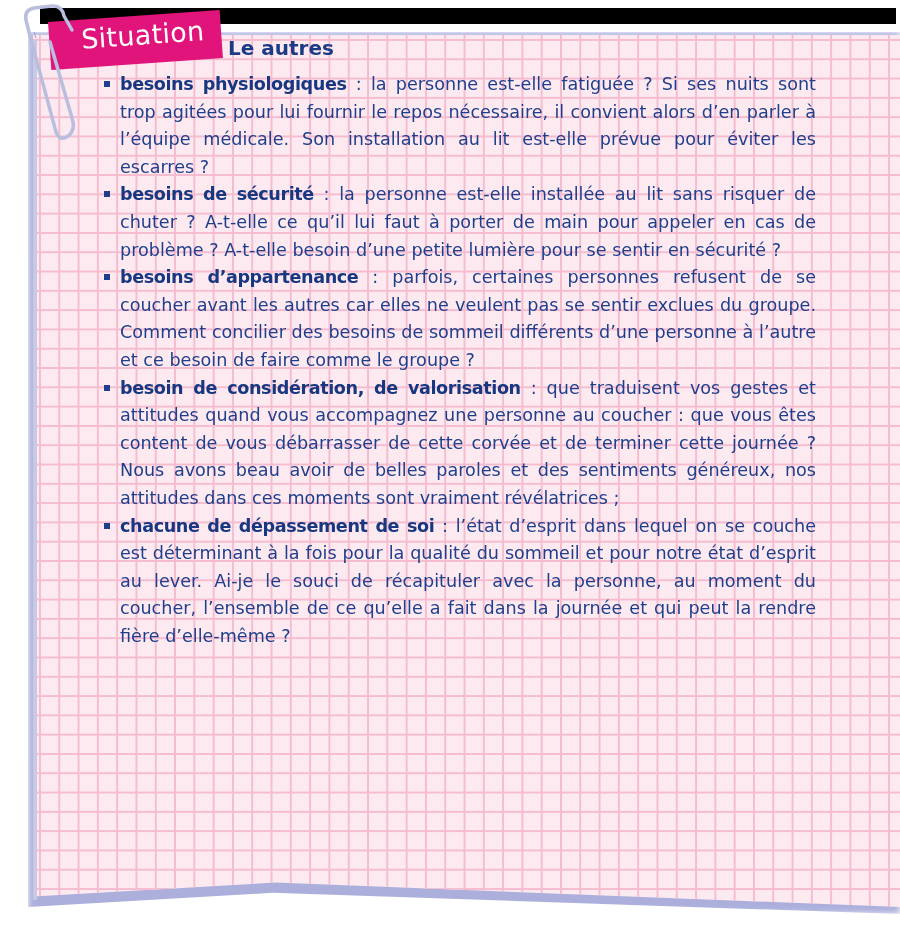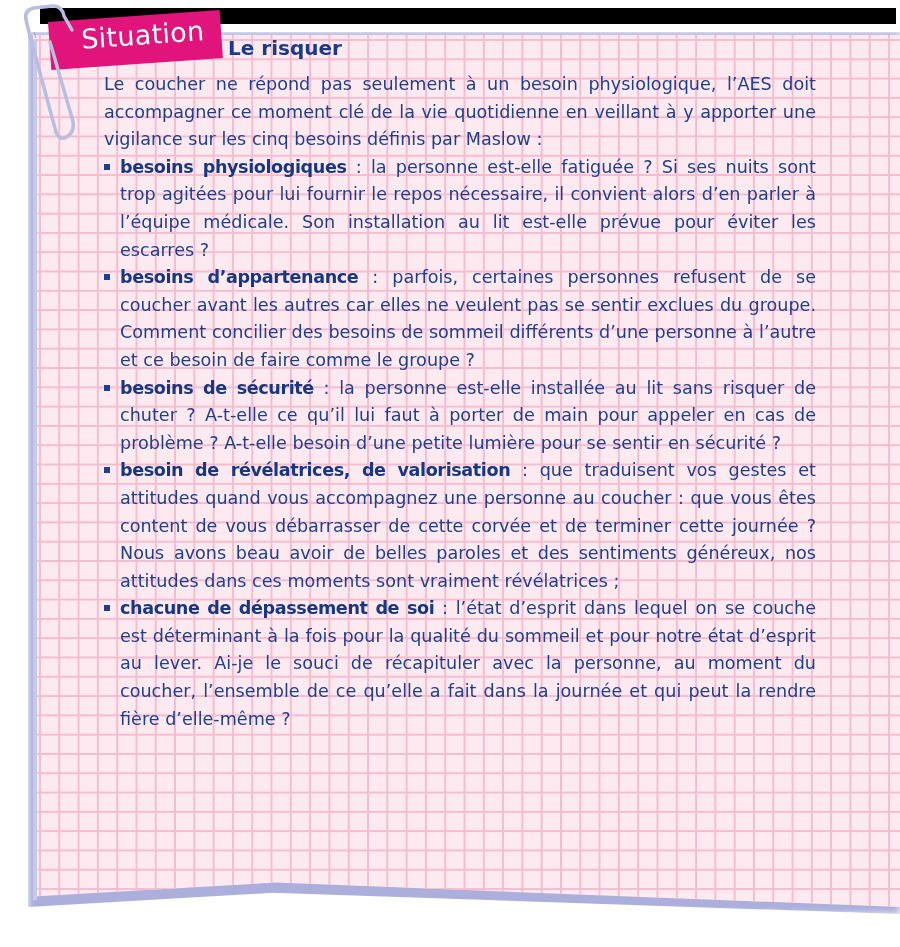--- a/index.html
+++ b/index.html
@@ -81,39 +81,38 @@
 
 <svg class="clip" viewBox="0 0 80 140">
   <path d="M18 34 L14 18 Q12 8 22 6 L40 4 Q50 3 52 14 L60 28" fill="none" stroke="#b9bedf" stroke-width="3.5" stroke-linecap="round"></path>
   <path d="M18 34 L44 130 Q48 140 56 134 Q64 128 60 116 L38 40" fill="none" stroke="#b9bedf" stroke-width="3.5" stroke-linecap="round"></path>
   <path d="M24 36 L22 30" fill="none" stroke="#9aa0cc" stroke-width="1"></path>
 </svg>
 
 <div class="label">
   <span>Situation</span>
 </div>
-<div class="title">Le risquer</div>
+<div class="title">Le autres</div>
 
 <div class="content">
-  <p>Le coucher ne répond pas seulement à un besoin physiologique, l’AES doit accompagner ce moment clé de la vie quotidienne en veillant à y apporter une vigilance sur les cinq besoins définis par Maslow :</p>
   <ul>
     <li>
       <span class="bullet"></span>
       <b>besoins physiologiques</b><span> : la personne est-elle fatiguée ? Si ses nuits sont trop agitées pour lui fournir le repos nécessaire, il convient alors d’en parler à l’équipe médicale. Son installation au lit est-elle prévue pour éviter les escarres ?</span>
     </li>
     <li>
       <span class="bullet"></span>
+      <b>besoins de sécurité</b><span> : la personne est-elle installée au lit sans risquer de chuter ? A-t-elle ce qu’il lui faut à porter de main pour appeler en cas de problème ? A-t-elle besoin d’une petite lumière pour se sentir en sécurité ?</span>
+    </li>
+    <li>
+      <span class="bullet"></span>
       <b>besoins d’appartenance</b><span> : parfois, certaines personnes refusent de se coucher avant les autres car elles ne veulent pas se sentir exclues du groupe. Comment concilier des besoins de sommeil différents d’une personne à l’autre et ce besoin de faire comme le groupe ?</span>
     </li>
     <li>
       <span class="bullet"></span>
-      <b>besoins de sécurité</b><span> : la personne est-elle installée au lit sans risquer de chuter ? A-t-elle ce qu’il lui faut à porter de main pour appeler en cas de problème ? A-t-elle besoin d’une petite lumière pour se sentir en sécurité ?</span>
-    </li>
-    <li>
-      <span class="bullet"></span>
-      <b>besoin de révélatrices, de valorisation</b><span> : que traduisent vos gestes et attitudes quand vous accompagnez une personne au coucher : que vous êtes content de vous débarrasser de cette corvée et de terminer cette journée ? Nous avons beau avoir de belles paroles et des sentiments généreux, nos attitudes dans ces moments sont vraiment révélatrices ;</span>
+      <b>besoin de considération, de valorisation</b><span> : que traduisent vos gestes et attitudes quand vous accompagnez une personne au coucher : que vous êtes content de vous débarrasser de cette corvée et de terminer cette journée ? Nous avons beau avoir de belles paroles et des sentiments généreux, nos attitudes dans ces moments sont vraiment révélatrices ;</span>
     </li>
     <li>
       <span class="bullet"></span>
       <b>chacune de dépassement de soi</b><span> : l’état d’esprit dans lequel on se couche est déterminant à la fois pour la qualité du sommeil et pour notre état d’esprit au lever. Ai-je le souci de récapituler avec la personne, au moment du coucher, l’ensemble de ce qu’elle a fait dans la journée et qui peut la rendre fière d’elle-même ?</span>
     </li>
   </ul>
 </div>
 
 </body></html>

